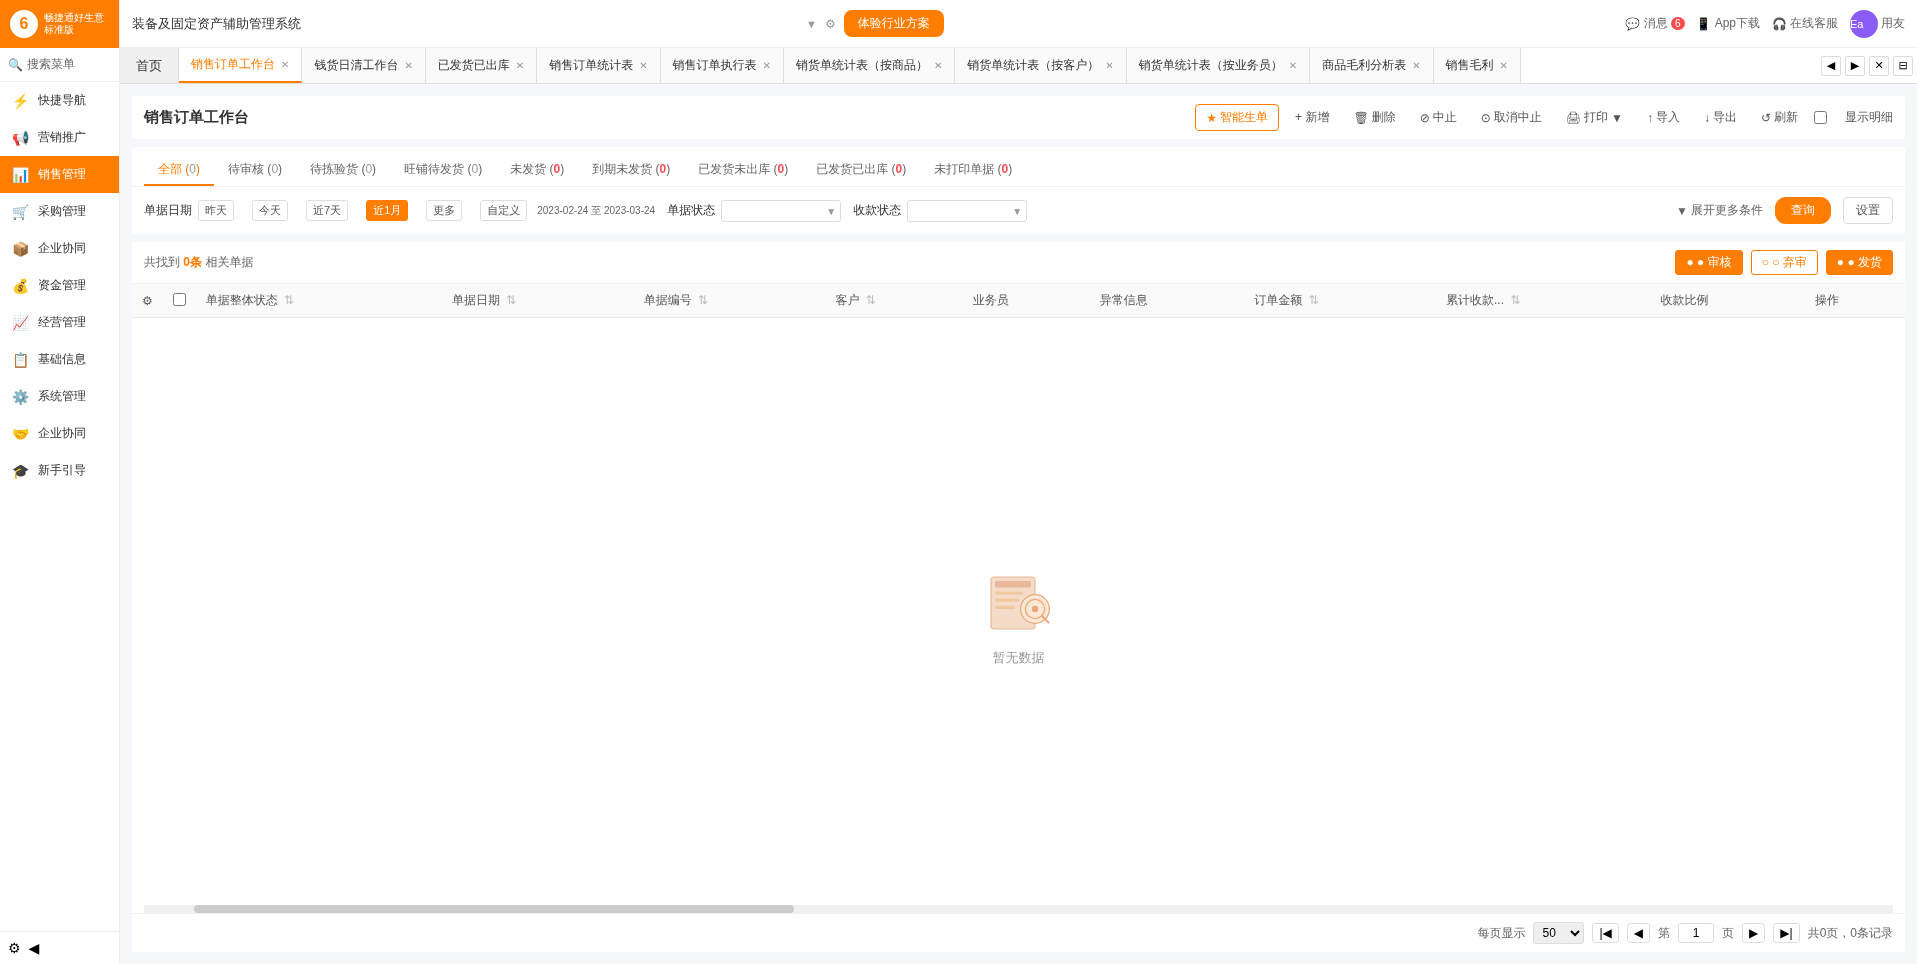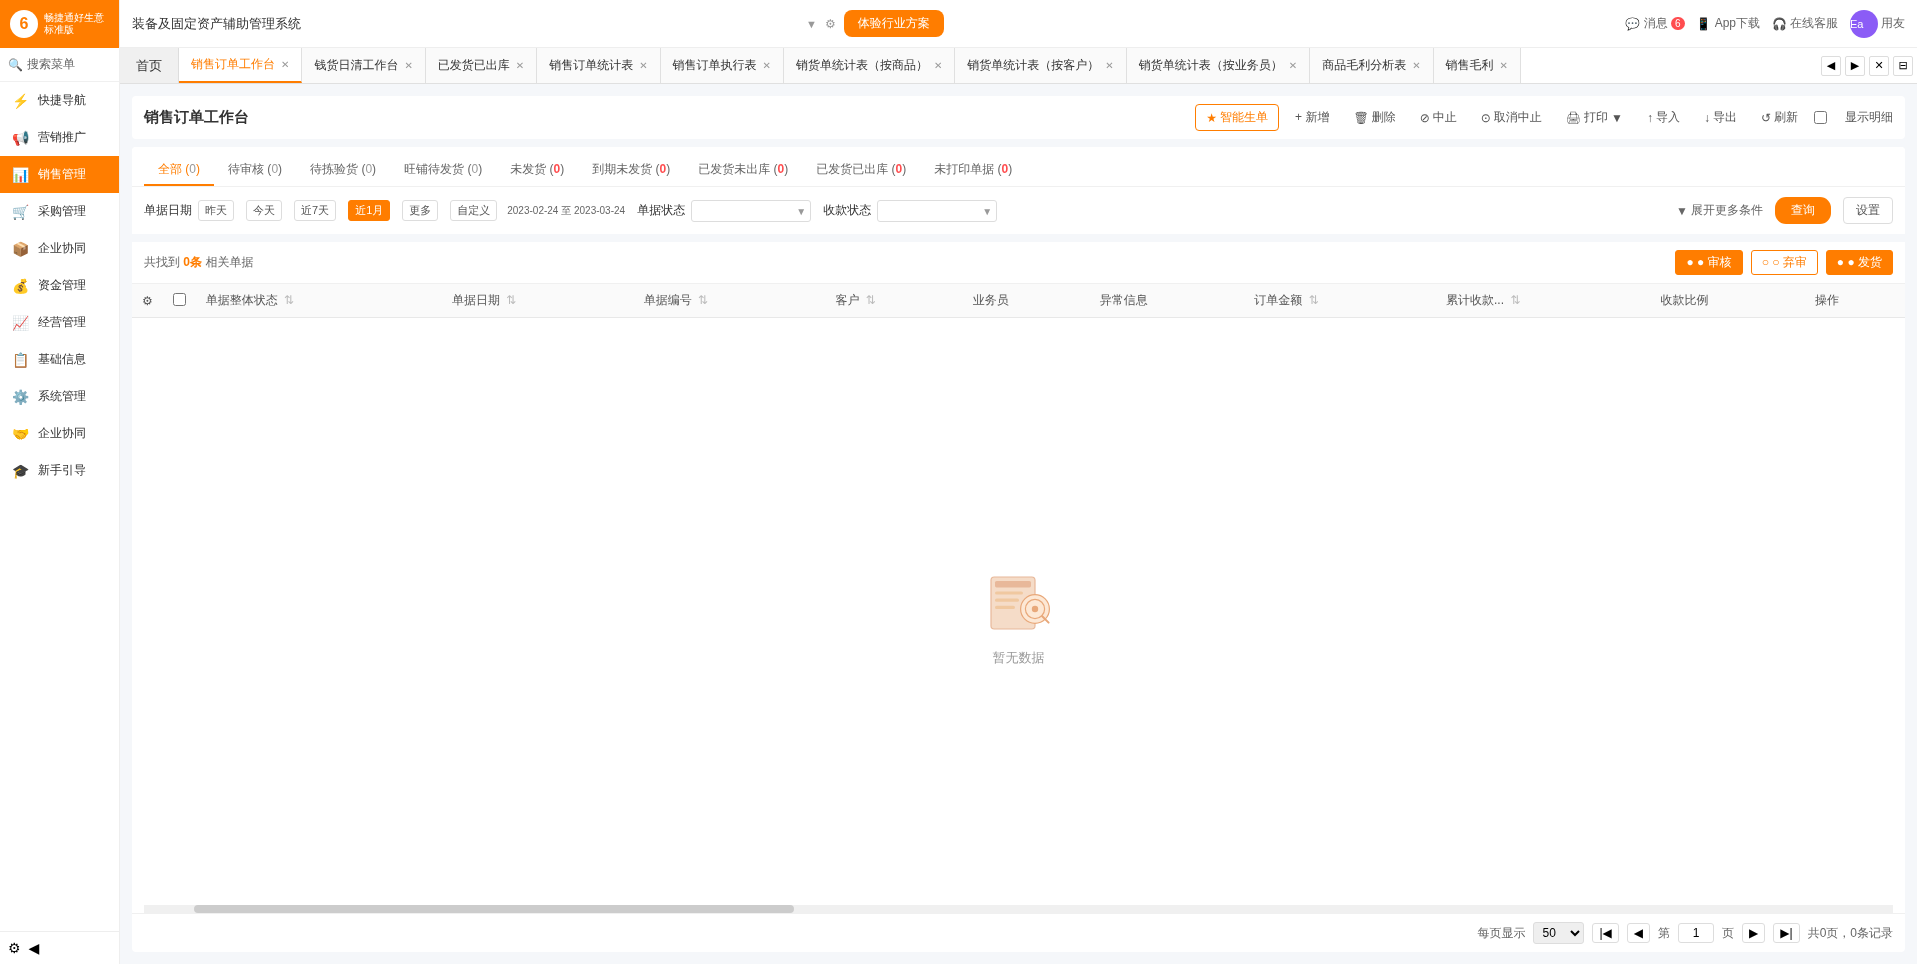--- a/index.html
+++ b/index.html
@@ -222,21 +222,21 @@
       border-top: 1px solid #f0f0f0;
     }
     .filter-group {
       display: flex;
       align-items: center;
       gap: 6px;
       font-size: 12px;
       color: #333;
     }
     .filter-label { white-space: nowrap; }
-    .date-shortcuts { display: flex; gap: 12px; }
+    .date-shortcuts { display: flex; gap: 18px; }
     .date-btn {
       padding: 2px 6px;
       border: 1px solid #ddd;
       background: #fff;
       border-radius: 3px;
       cursor: pointer;
       font-size: 11px;
       color: #555;
     }
     .date-btn.active { background: #ff7d00; color: white; border-color: #ff7d00; }

